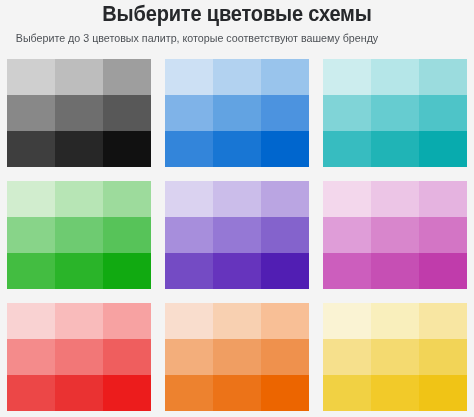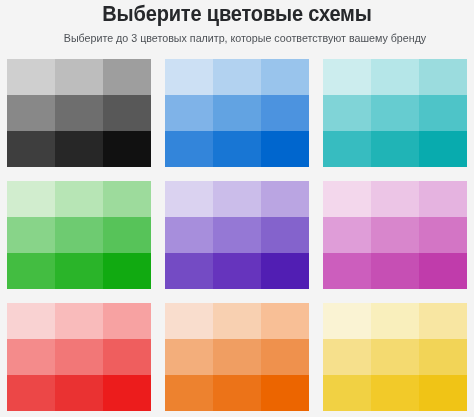--- a/index.html
+++ b/index.html
@@ -41,21 +41,20 @@
     left: 0;
     top: 32px;
     width: 394px;
     text-align: center;
     font-size: 10.7px;
     font-weight: normal;
     line-height: 13px;
     letter-spacing: 0;
     color: #4d5156;
     white-space: nowrap;
-    margin-left: 48px;
   }
   .palette-grid {
     position: absolute;
     left: 7px;
     top: 59px;
     width: 460.1px;
     display: grid;
     grid-template-columns: repeat(3, 143.7px);
     grid-template-rows: repeat(3, 107.8px);
     column-gap: 14.4px;

